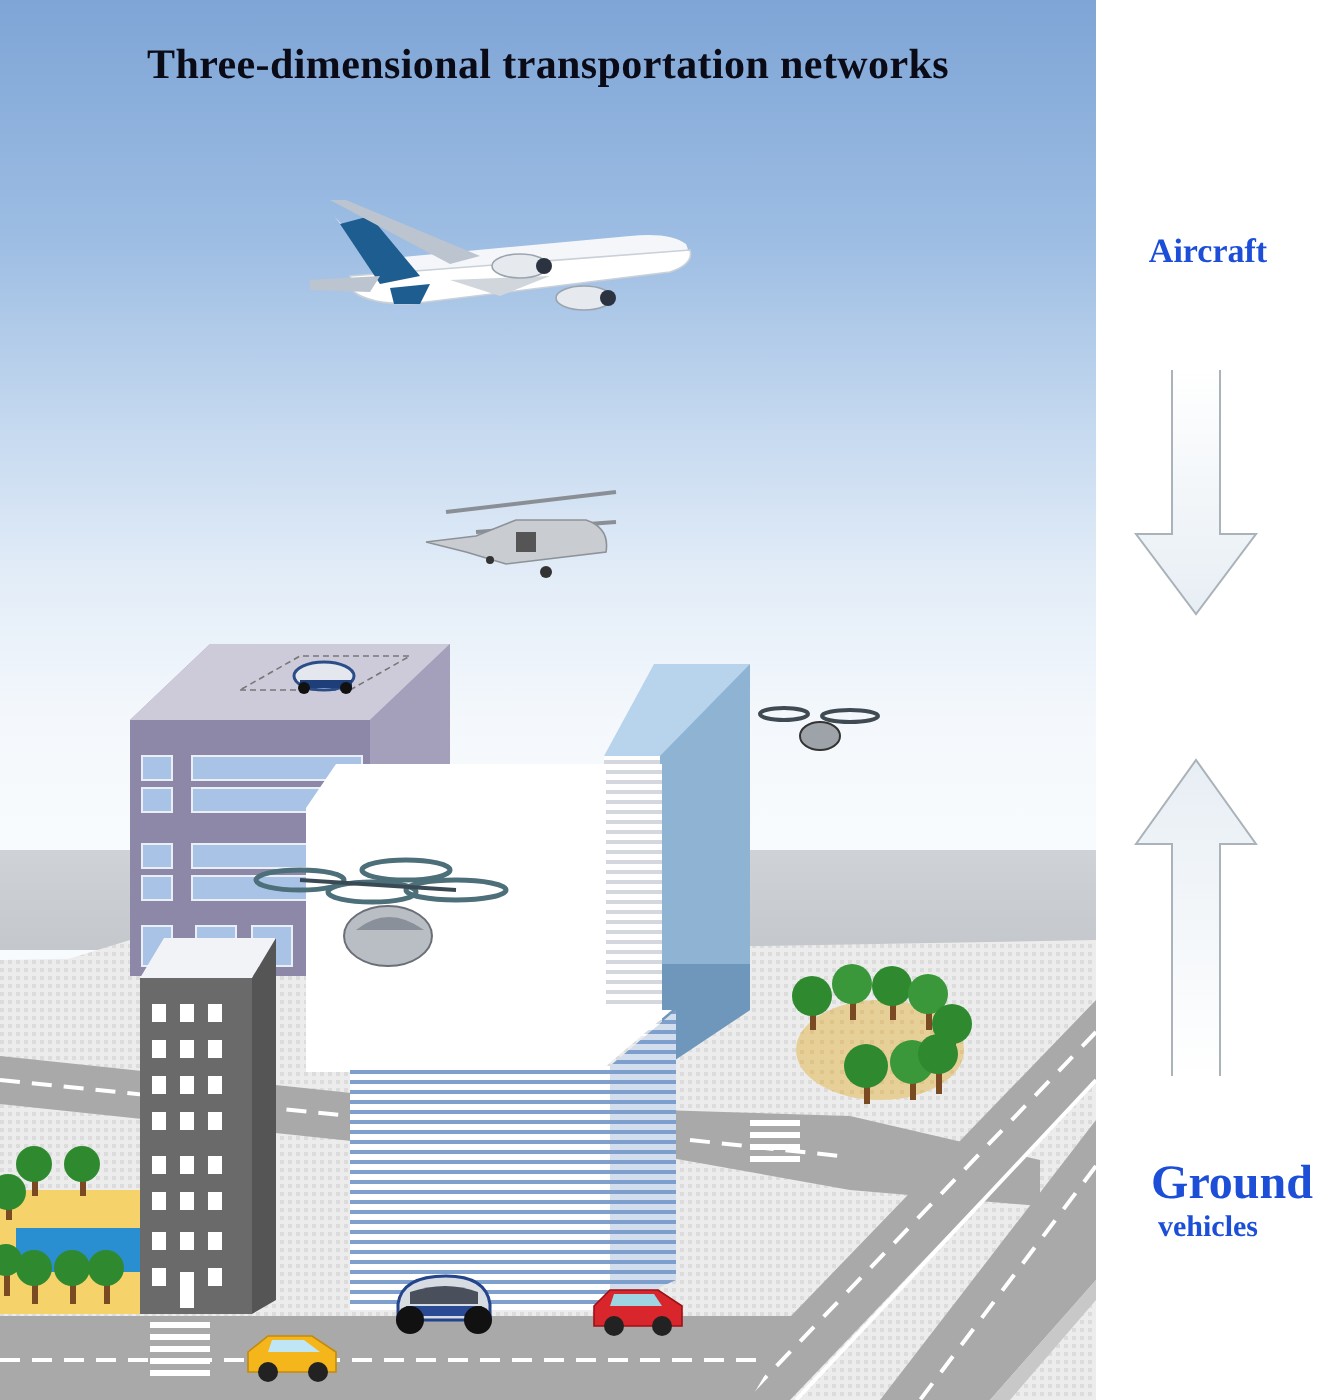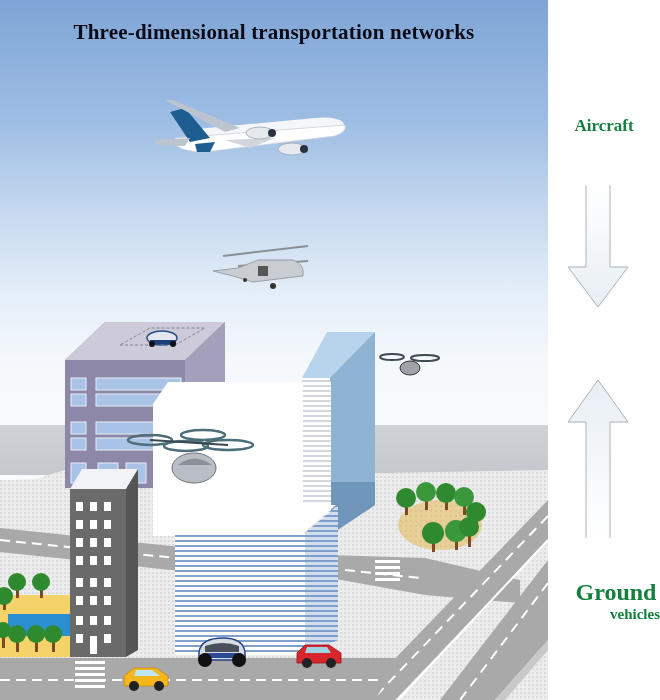--- a/index.html
+++ b/index.html
@@ -1,21 +1,21 @@
 <!DOCTYPE html>
 <html><head>
 <meta charset="utf-8">
 <style>
   html,body{margin:0;padding:0;}
   body{width:660px;height:700px;position:relative;overflow:hidden;background:#ffffff;font-family:"Liberation Serif",serif;}
   .scene{position:absolute;left:0;top:0;width:548px;height:700px;overflow:hidden;
     background:linear-gradient(to bottom,#7ea5d6 0px,#9dbde3 120px,#c4d8ef 210px,#e3edf8 290px,#f4f8fc 360px,#f8fbfd 420px);}
   .title{position:absolute;left:0;width:548px;top:20px;text-align:center;font-weight:bold;font-size:21px;color:#0b0b18;letter-spacing:0.2px;}
   .side{position:absolute;left:548px;top:0;width:112px;height:700px;background:#fff;}
-  .lbl{position:absolute;width:112px;text-align:center;font-weight:bold;color:#15803d;line-height:21px;}
+  .lbl{position:absolute;width:112px;text-align:center;font-weight:bold;color:#1d4ed8;line-height:21px;}
   .abs{position:absolute;}
 </style>
 </head>
 <body>
 
 <div class="scene">
   <svg width="548" height="700" viewBox="0 0 548 700" style="position:absolute;left:0;top:0">
     <defs>
       <pattern id="dots" width="4" height="4" patternUnits="userSpaceOnUse">
         <rect width="4" height="4" fill="#ececec"></rect>
@@ -266,14 +266,14 @@
     <defs>
       <linearGradient id="au" x1="0" y1="0" x2="0" y2="1">
         <stop offset="0" stop-color="#e7eef4"></stop>
         <stop offset="1" stop-color="#ffffff"></stop>
       </linearGradient>
     </defs>
     <path d="M20,160 L20,44 L2,44 L32,2 L62,44 L44,44 L44,160" fill="url(#au)" stroke="#aab2ba" stroke-width="1"></path>
   </svg>
 
   <div class="lbl" style="top:582px;font-size:24px;margin-left:12px;">Ground</div>
-  <div class="lbl" style="top:604px;font-size:15px;text-align:right;">vehicles</div>
+  <div class="lbl" style="top:604px;font-size:15px;">vehicles</div>
 </div>
 
 </body></html>

